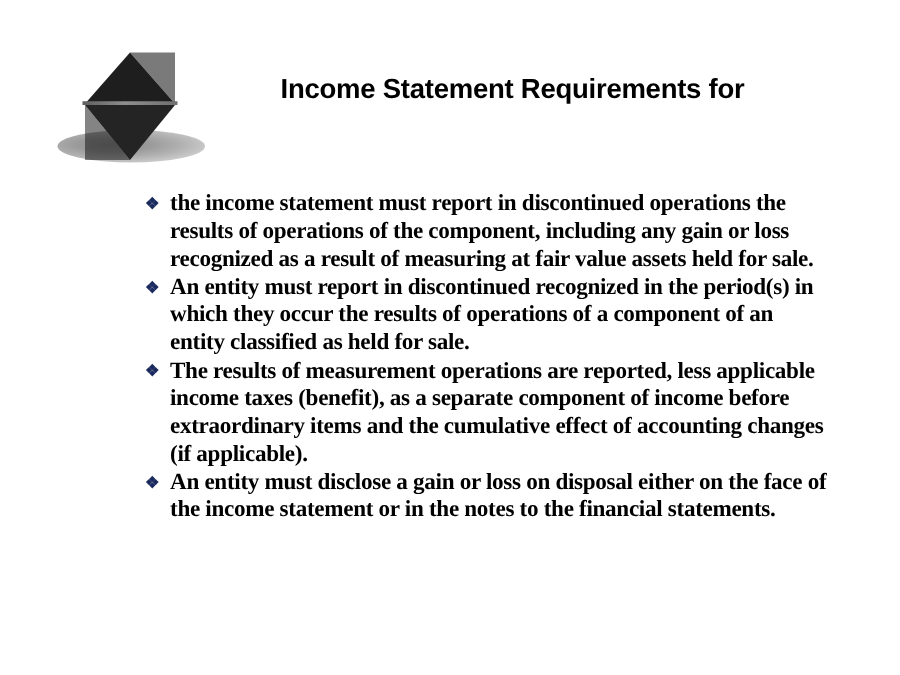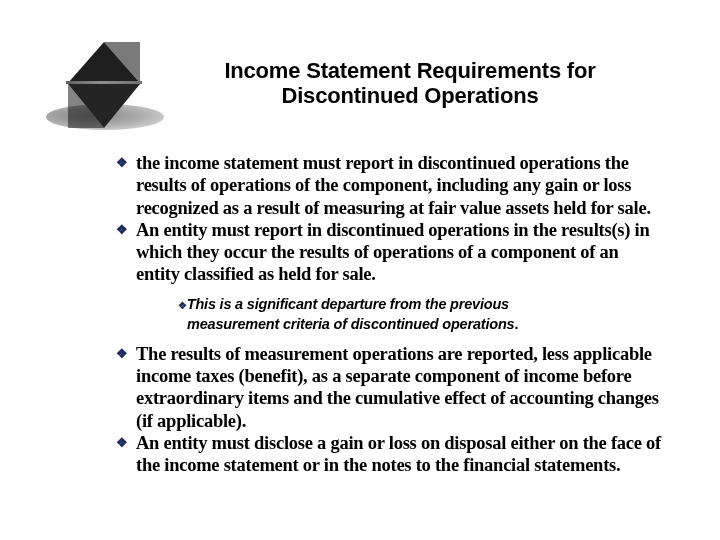--- a/index.html
+++ b/index.html
@@ -163,38 +163,34 @@
   <div class="shadow"></div>
   <div class="oct-bot"></div>
   <div class="oct-bot-shade"></div>
   <div class="oct-top"></div>
   <div class="oct-top-shade"></div>
   <div class="oct-mid"></div>
 </div>
 
 <div id="title">
   <div>Income Statement Requirements for</div>
-  <div>Discontinued Operations</div>
 </div>
 
 <div id="body-list">
 
   <div class="bullet-item">
     <span class="bullet-mark">❖</span>
     <span class="bullet-text">the income statement must report in discontinued operations the results of operations of the component, including any gain or loss recognized as a result of measuring at fair value assets held for sale.</span>
   </div>
 
   <div class="bullet-item">
     <span class="bullet-mark">❖</span>
-    <span class="bullet-text">An entity must report in discontinued operations in the results(s) in which they occur the results of operations of a component of an entity classified as held for sale.</span>
-  </div>
-
-  <div class="sub-list">
-    <div class="sub-item"><span class="sub-mark">❖</span><span>This is a significant departure from the previous measurement criteria of discontinued operations</span><span class="sub-tail">.</span></div>
-  </div>
+    <span class="bullet-text">An entity must report in discontinued recognized in the period(s) in which they occur the results of operations of a component of an entity classified as held for sale.</span>
+  </div>
+
 
   <div class="bullet-item">
     <span class="bullet-mark">❖</span>
     <span class="bullet-text">The results of measurement operations are reported, less applicable income taxes (benefit), as a separate component of income before extraordinary items and the cumulative effect of accounting changes (if applicable).</span>
   </div>
 
   <div class="bullet-item">
     <span class="bullet-mark">❖</span>
     <span class="bullet-text">An entity must disclose a gain or loss on disposal either on the face of the income statement or in the notes to the financial statements.</span>
   </div>

